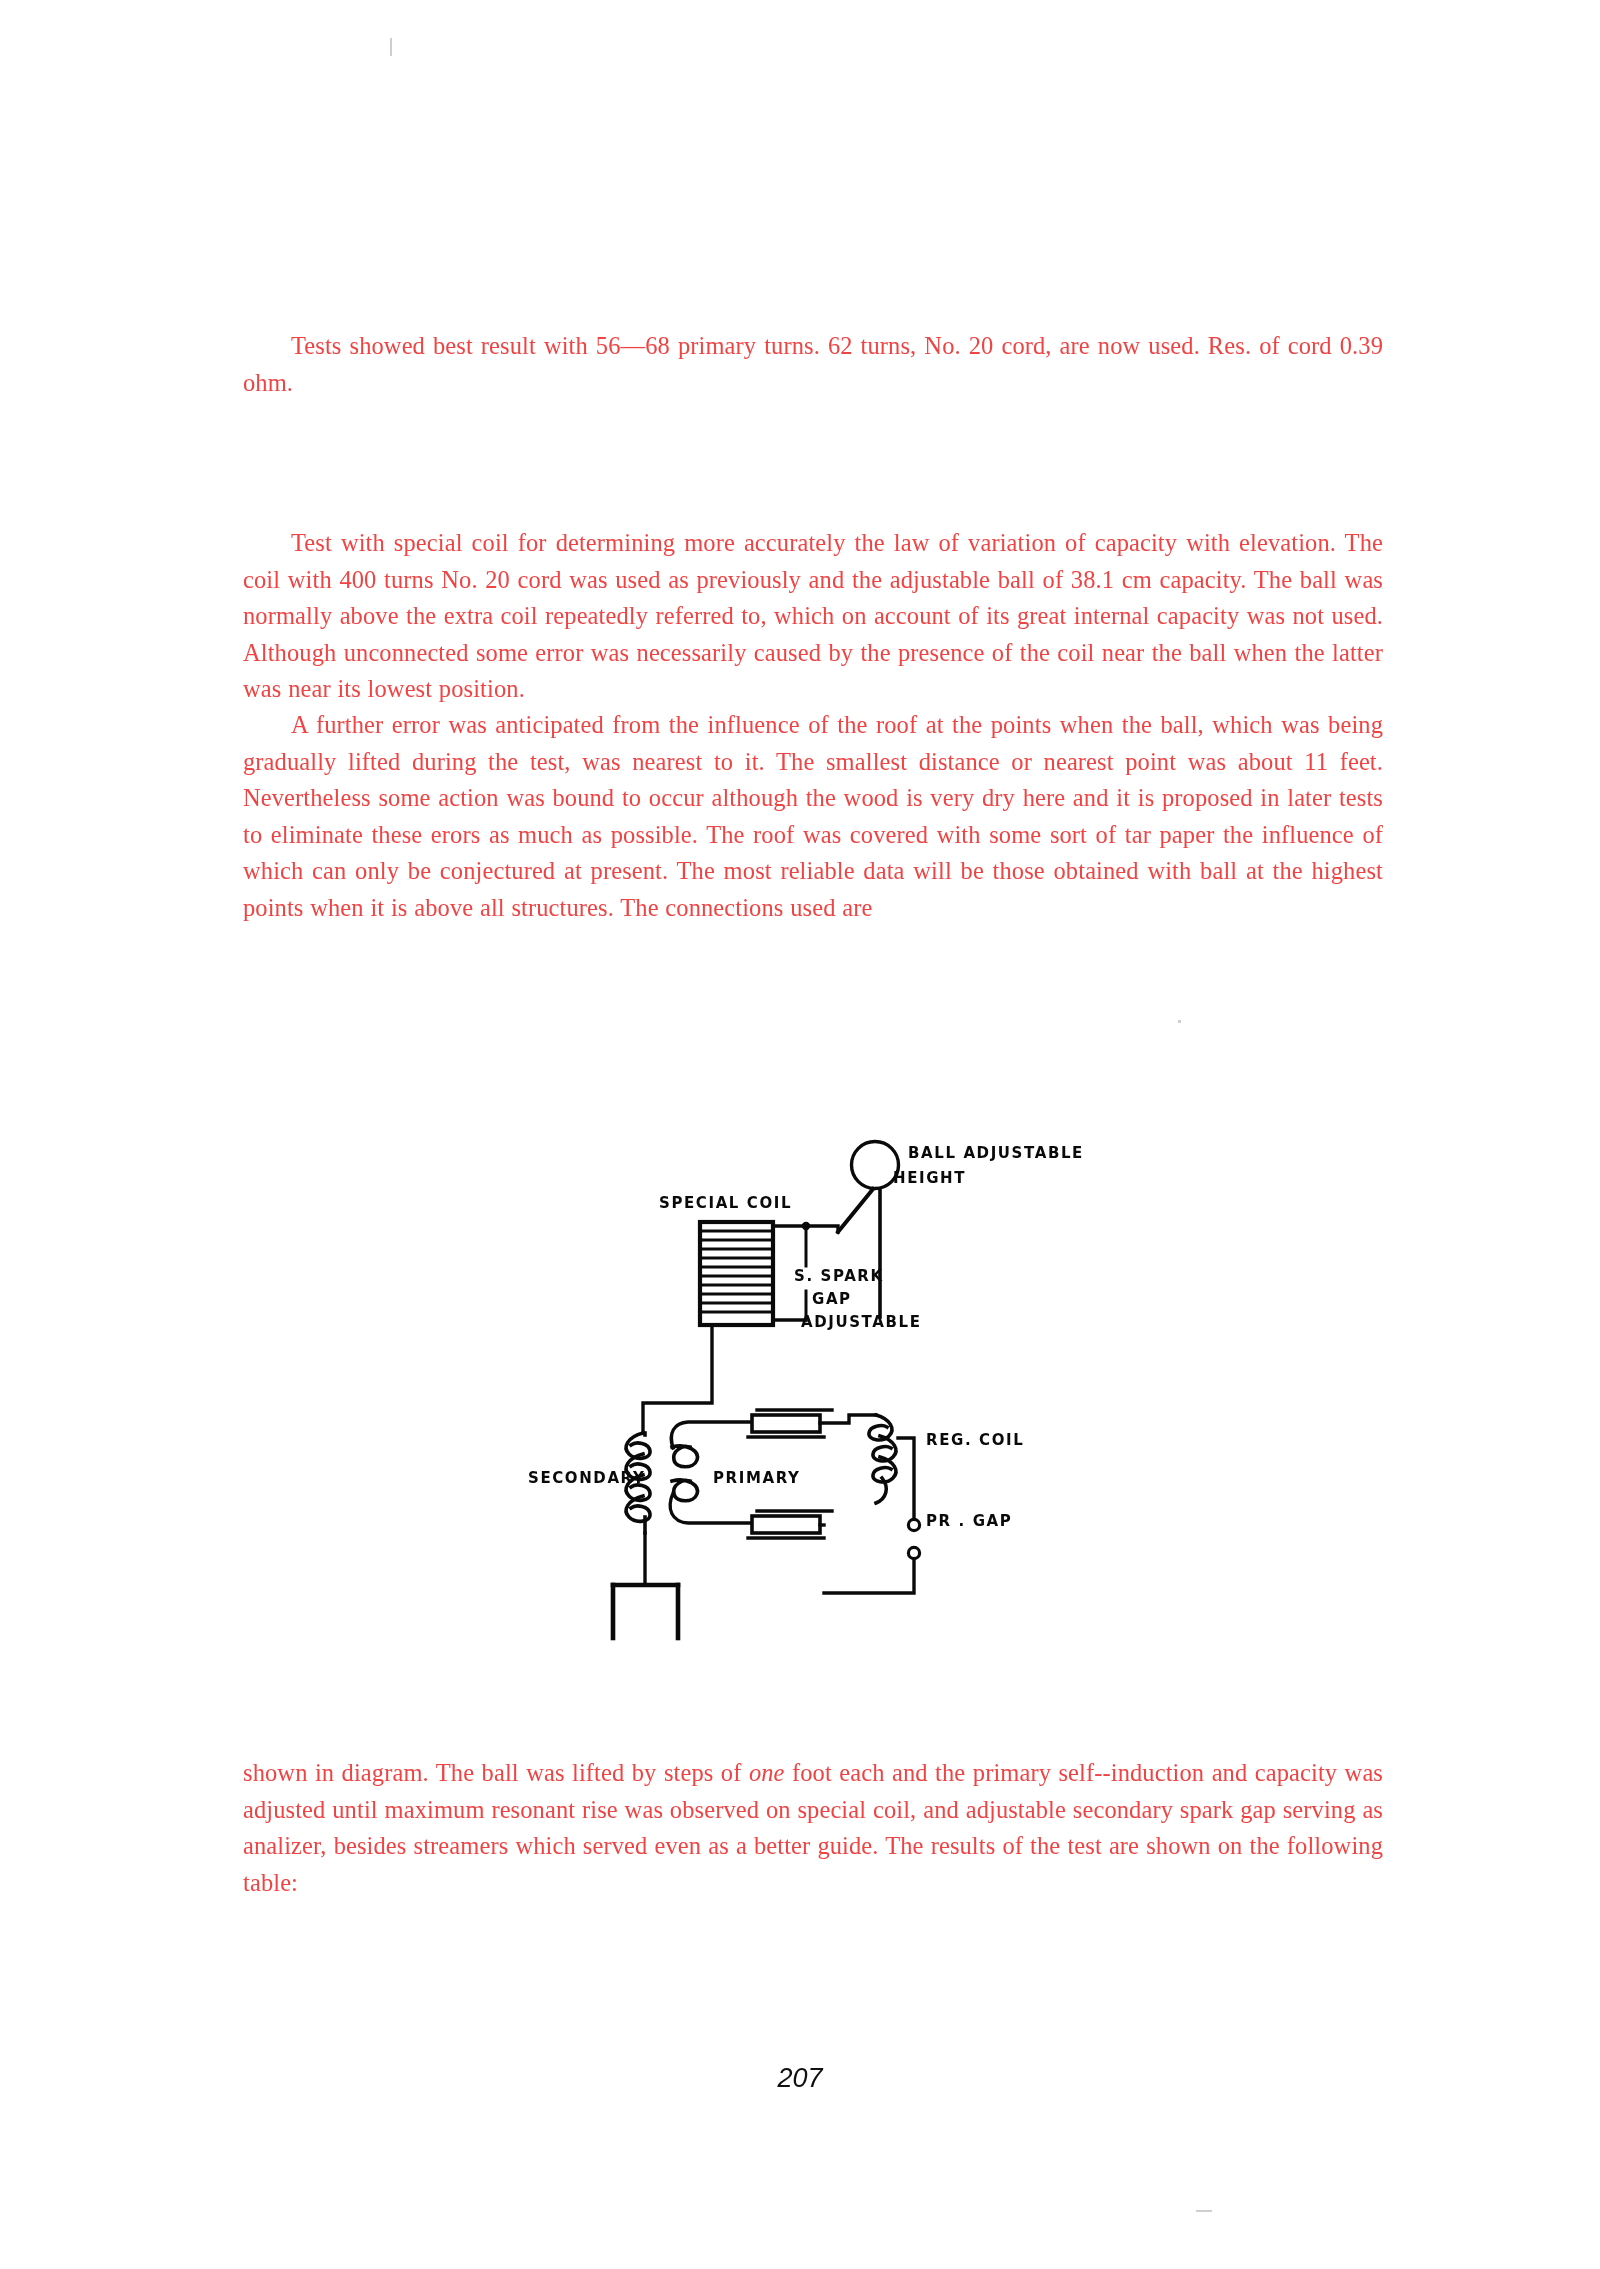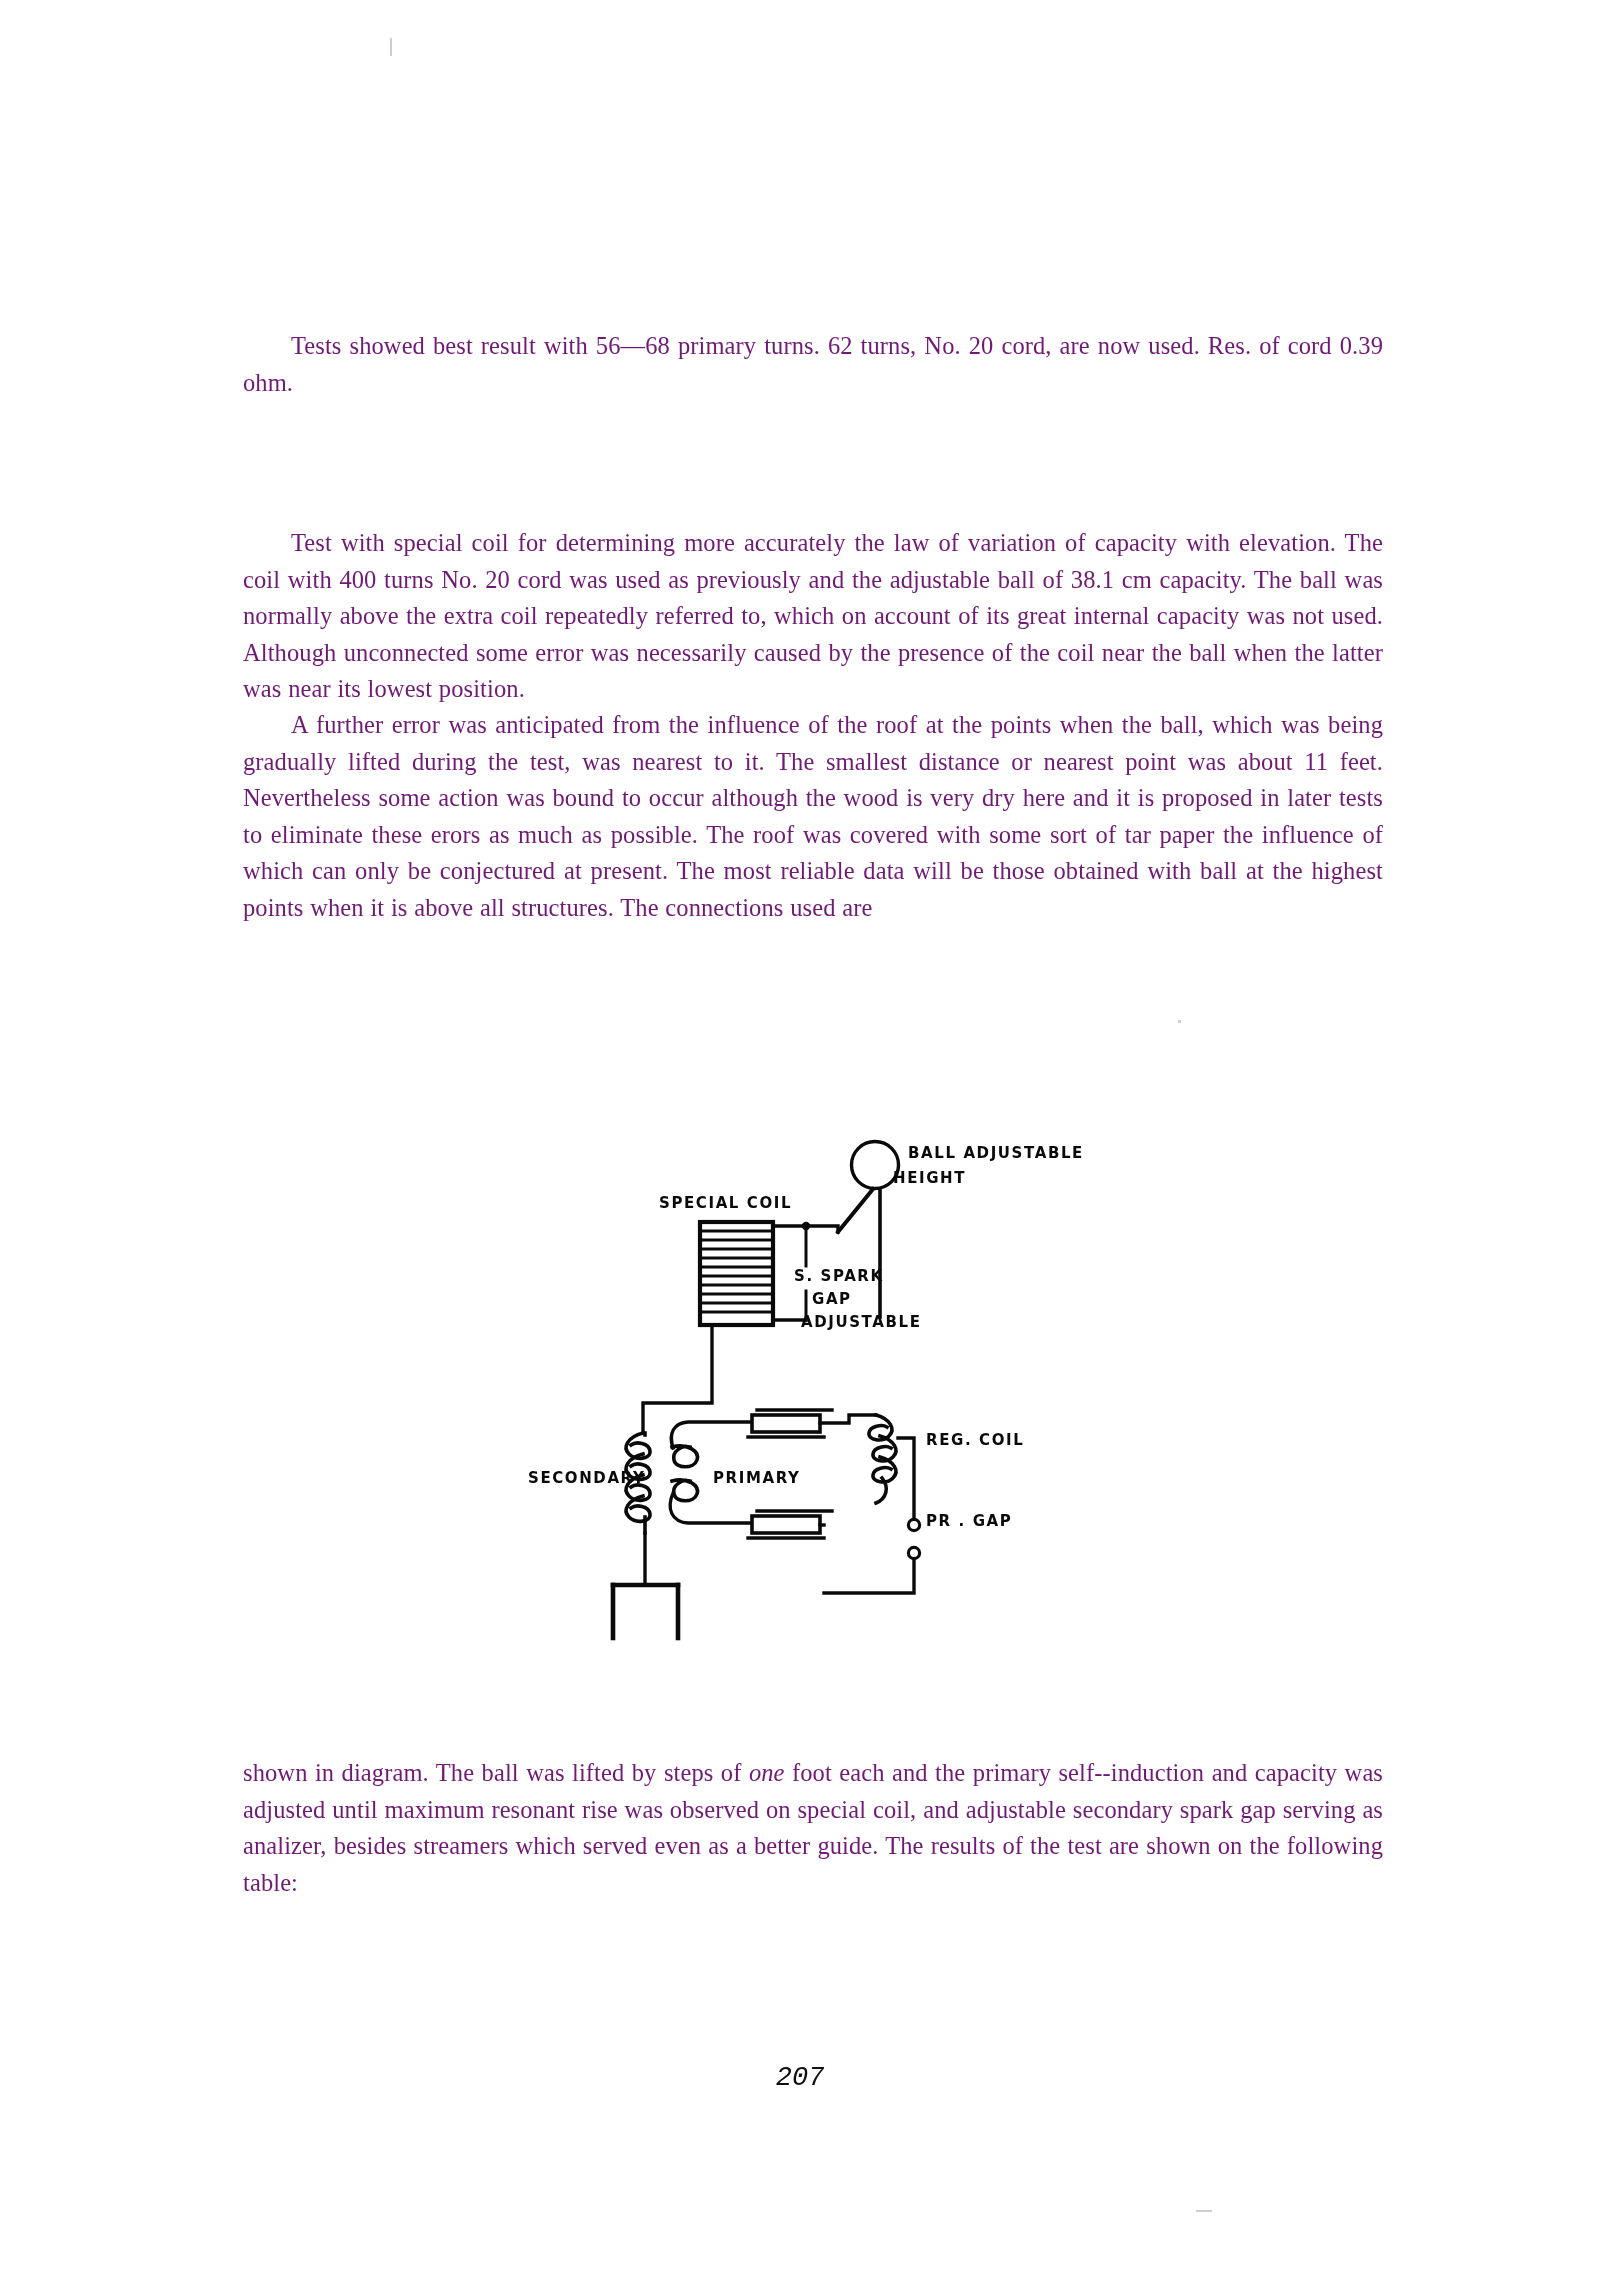--- a/index.html
+++ b/index.html
@@ -26,40 +26,40 @@
     width: 1140px;
   }
   p.para {
     margin: 0;
     font-size: 24.5px;
     line-height: 36.5px;
     text-align: justify;
     text-indent: 48px;
     letter-spacing: 0.1px;
     word-spacing: 0.5px;
-    color: #701a75;
+    color: #ef4444;
   }
   p.para.noindent { text-indent: 0; }
   p.para em { }
 
   #block-1 { top: 328px; }
   #block-2 { top: 525px; }
   #block-3 { top: 707px; }
   #block-4 { top: 1755px; }
 
   
   #page-number {
     position: absolute;
     left: 0;
     top: 2063px;
     width: 1600px;
     text-align: center;
     font-size: 27px;
     font-style: italic;
-    font-family: Liberation Mono, monospace;
+    font-family: Liberation Sans, sans-serif;
     color: #101010;
   }
 
   
   #figure {
     position: absolute;
     left: 0;
     top: 1085px;
     width: 1412px;
     height: 620px;

